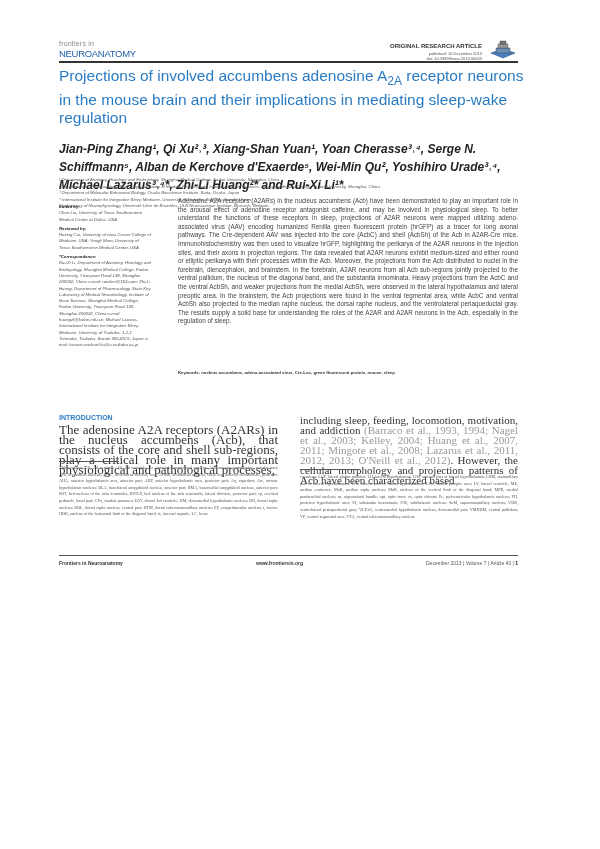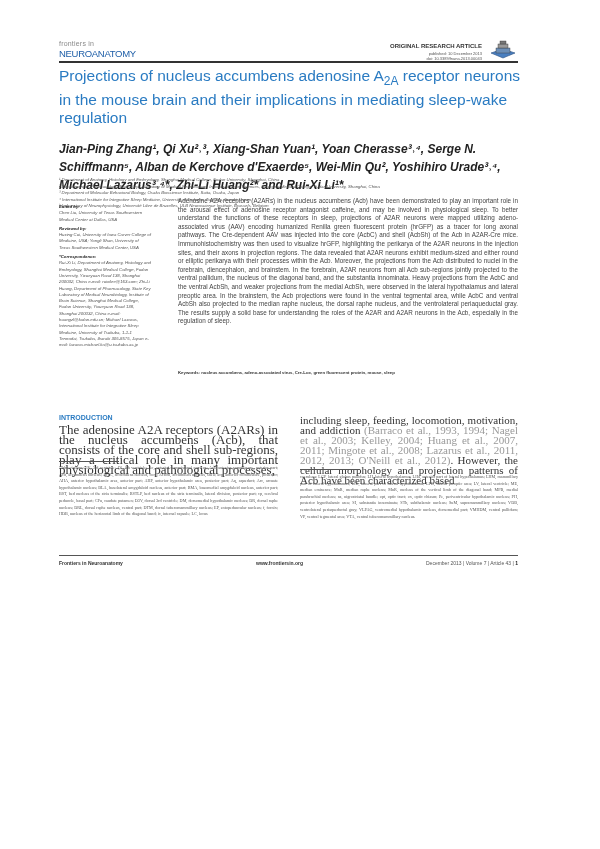--- a/index.html
+++ b/index.html
@@ -46,21 +46,21 @@
 <div class="abs logo-icon">
   <svg width="28" height="20" viewBox="0 0 28 20">
     <polygon points="2,14 14,10 26,14 14,19" fill="#4a7fc0" stroke="#2a4f80" stroke-width="0.6"></polygon>
     <rect x="7" y="9" width="14" height="5" fill="#6c8fb8" stroke="#333" stroke-width="0.4"></rect>
     <rect x="9" y="5" width="10" height="4" fill="#999" stroke="#333" stroke-width="0.4"></rect>
     <rect x="11" y="2" width="6" height="3" fill="#777" stroke="#333" stroke-width="0.4"></rect>
   </svg>
 </div>
 <div class="abs rule-top"></div>
 
-<div class="abs title"><span>Projections of nucleus accumbens adenosine A</span><sub>2A</sub><span> receptor neurons in the mouse brain and their implications in mediating sleep-wake regulation</span></div>
+<div class="abs title"><span>Projections of involved accumbens adenosine A</span><sub>2A</sub><span> receptor neurons in the mouse brain and their implications in mediating sleep-wake regulation</span></div>
 
 <div class="abs authors">Jian-Ping Zhang¹, Qi Xu²˒³, Xiang-Shan Yuan¹, Yoan Cherasse³˒⁴, Serge N. Schiffmann⁵, Alban de Kerchove d'Exaerde⁵, Wei-Min Qu², Yoshihiro Urade³˒⁴, Michael Lazarus³˒⁴*, Zhi-Li Huang²* and Rui-Xi Li¹*</div>
 
 <div class="abs affils">
   <div>¹ Department of Anatomy, Histology and Embryology, Shanghai Medical College, Fudan University, Shanghai, China</div>
   <div>² Department of Pharmacology, State Key Laboratory of Medical Neurobiology, Institute of Brain Sciences, Shanghai Medical College, Fudan University, Shanghai, China</div>
   <div>³ Department of Molecular Behavioral Biology, Osaka Bioscience Institute, Suita, Osaka, Japan</div>
   <div>⁴ International Institute for Integrative Sleep Medicine, University of Tsukuba, Tsukuba, Ibaraki, Japan</div>
   <div>⁵ Laboratory of Neurophysiology, Université Libre de Bruxelles, ULB Neuroscience Institute, Brussels, Belgium</div>
 </div>

